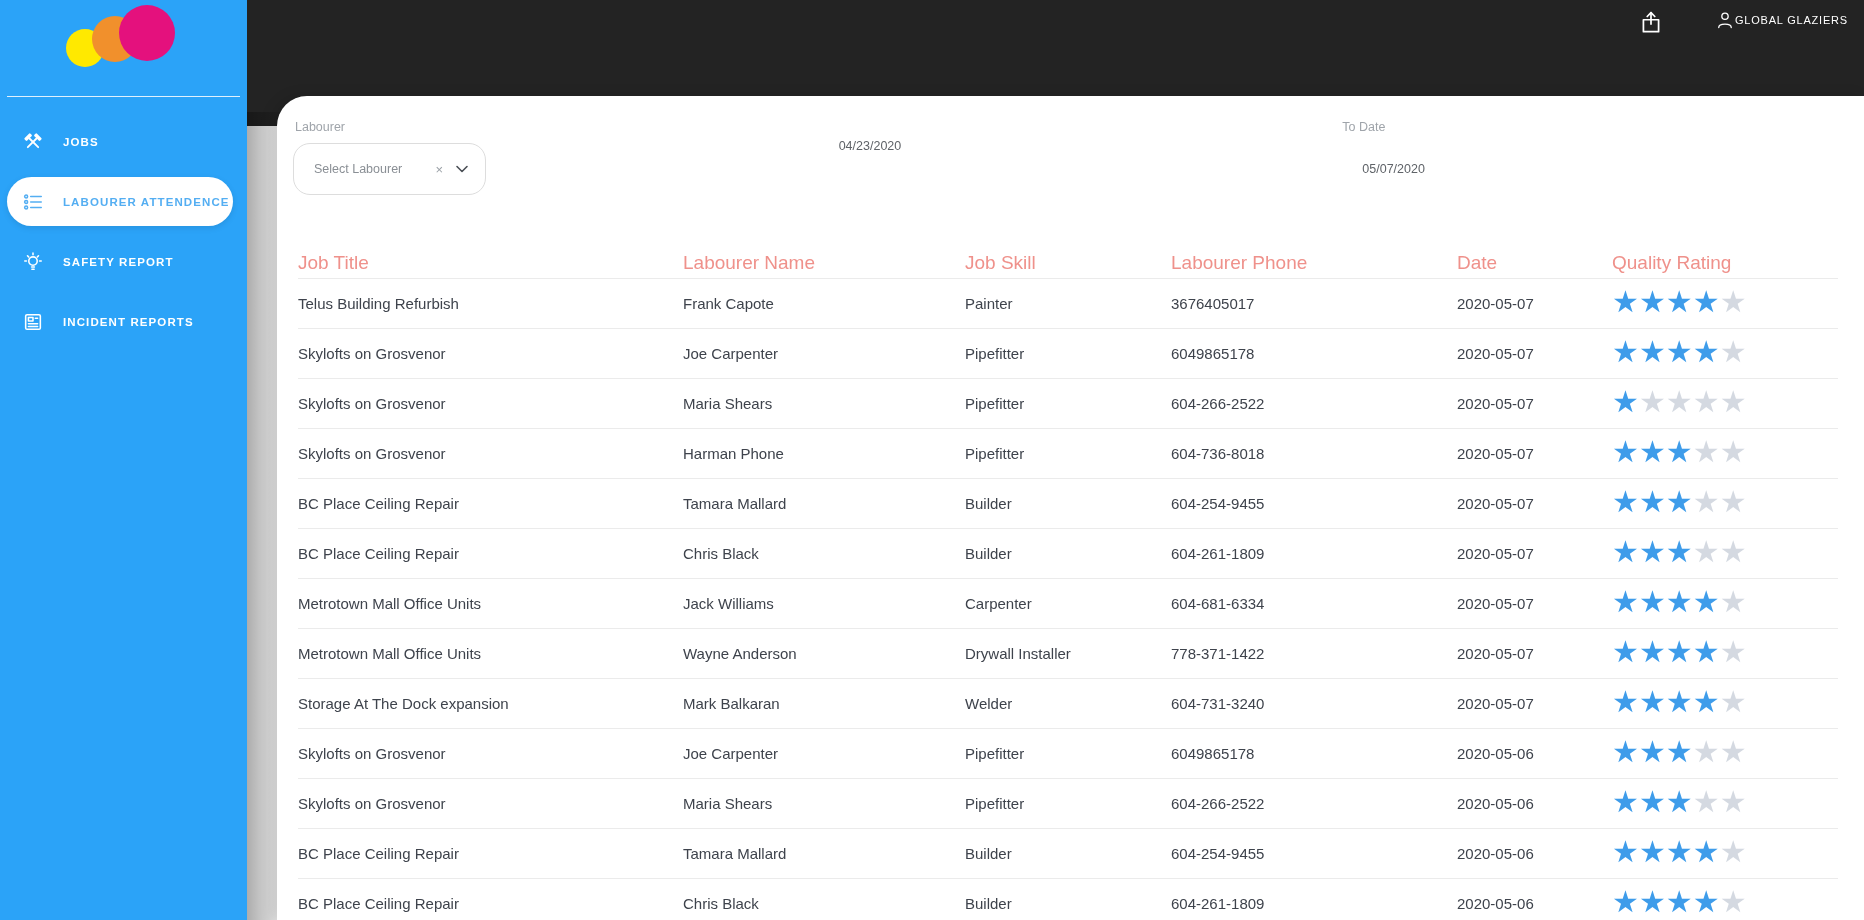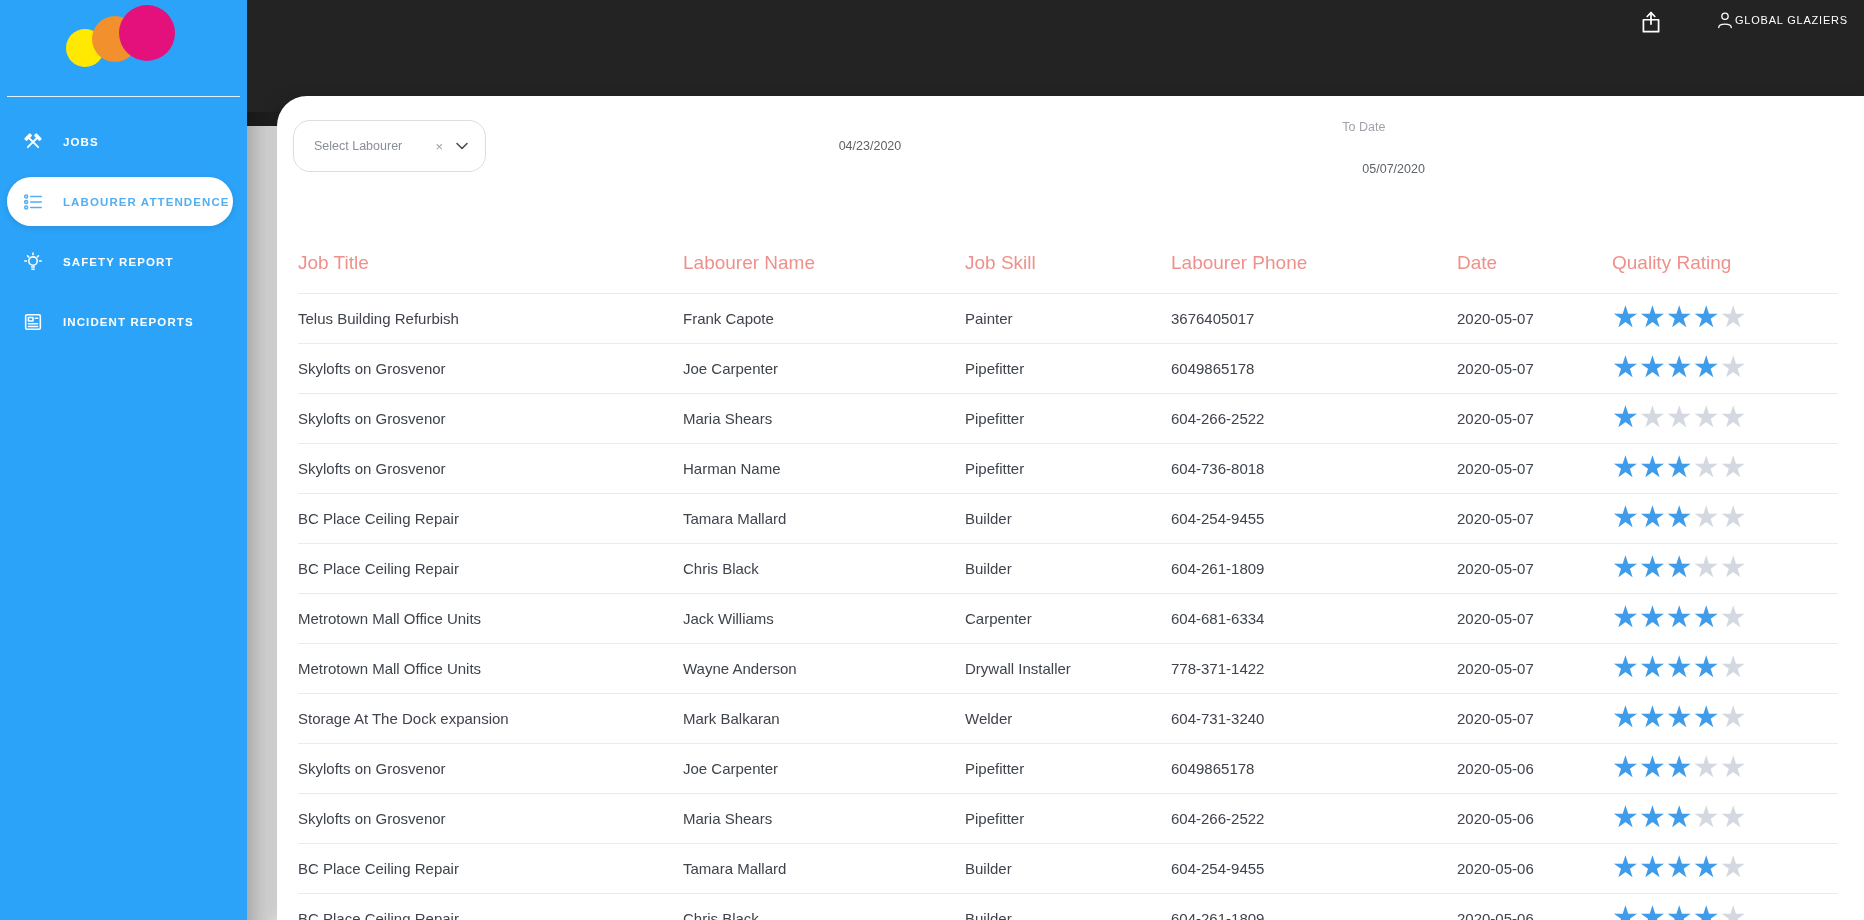--- a/index.html
+++ b/index.html
@@ -64,21 +64,21 @@
   .chev svg { display:block; }
   .date-pill { width:172px; padding-left:22px; color:#5f6368; cursor:text; border:none; outline:none; }
   .date-pill-wrap { width:172px; }
   input.pill { display:block; }
 
   
   .table { padding-top:57px; }
   .grid { display:grid; grid-template-columns:385px 282px 206px 286px 155px 1fr;
     align-items:center; }
   .thead, .trow { margin:0 26px 0 21px; border-bottom:1px solid #ebebeb; }
-  .thead { padding-bottom:19px; }
+  .thead { padding-bottom:4px; }
   .th { font-size:19px; color:#EF918B; font-weight:400; }
   .trow { height:50px; }
   .td { font-size:15px; color:#3E434C; }
   .stars { font-size:30px; line-height:1; letter-spacing:0; margin-top:-3px; }
   .star { cursor:pointer; }
   .star.on { color:#3E9CEA; }
   .star.off { color:#D4D9E1; }
 </style>
 </head>
 <body>
@@ -175,20 +175,21 @@
           <path class="st" d="M4.5 21 C4.5 15.5 19.5 15.5 19.5 21"></path>
         </svg>
         <span class="account-name">GLOBAL GLAZIERS</span>
       </div>
     </div>
 
     <div class="panel">
 
       <div class="filters">
         <div class="filter">
+          <div class="filter-label">Labourer</div>
           <div class="pill select-pill">
             <span class="select-value">Select Labourer</span>
             <span class="clear-x">×</span>
             <span class="chev">
               <svg width="14" height="14" viewBox="0 0 14 14">
                   <polyline points="2,4.5 7,9.5 12,4.5" fill="none" stroke="#4a4f55" stroke-width="1.6" stroke-linecap="round" stroke-linejoin="round"></polyline>
                 </svg>
             </span>
           </div>
         </div>
@@ -237,21 +238,21 @@
     <div class="td">Skylofts on Grosvenor</div>
     <div class="td">Maria Shears</div>
     <div class="td">Pipefitter</div>
     <div class="td">604-266-2522</div>
     <div class="td">2020-05-07</div>
     <div class="td stars"><span class="star on">★</span><span class="star off">★</span><span class="star off">★</span><span class="star off">★</span><span class="star off">★</span></div>
   </div>
 
   <div class="grid trow">
     <div class="td">Skylofts on Grosvenor</div>
-    <div class="td">Harman Name</div>
+    <div class="td">Harman Phone</div>
     <div class="td">Pipefitter</div>
     <div class="td">604-736-8018</div>
     <div class="td">2020-05-07</div>
     <div class="td stars"><span class="star on">★</span><span class="star on">★</span><span class="star on">★</span><span class="star off">★</span><span class="star off">★</span></div>
   </div>
 
   <div class="grid trow">
     <div class="td">BC Place Ceiling Repair</div>
     <div class="td">Tamara Mallard</div>
     <div class="td">Builder</div>

